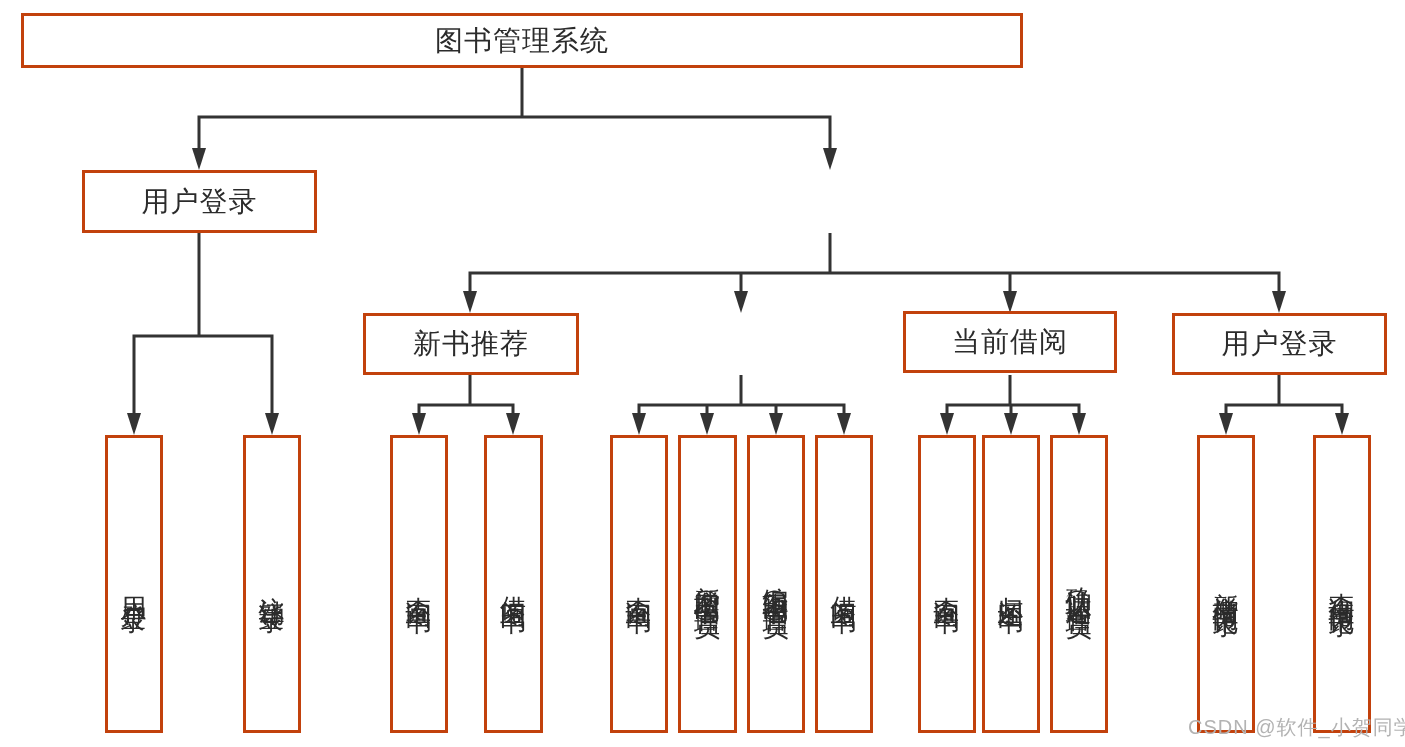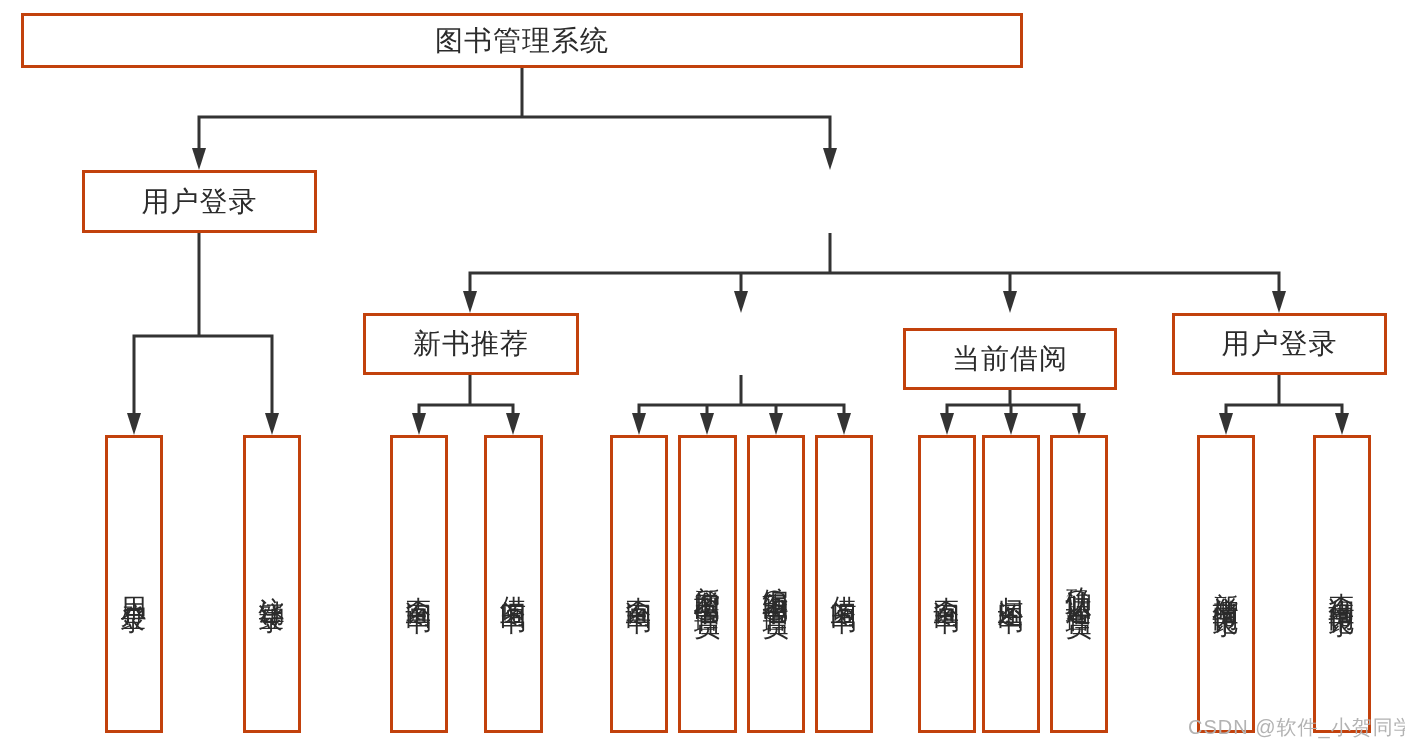--- a/index.html
+++ b/index.html
@@ -64,21 +64,21 @@
     <span>图书管理系统</span>
   </div>
 
   <div class="box hbox" style="left:82px;top:170px;width:235px;height:63px">
     <span>用户登录</span>
   </div>
 
   <div class="box hbox" style="left:363px;top:313px;width:216px;height:62px">
     <span>新书推荐</span>
   </div>
-  <div class="box hbox" style="left:903px;top:328px;width:214px;height:62px">
+  <div class="box hbox" style="left:903px;top:311px;width:214px;height:62px">
     <span>当前借阅</span>
   </div>
   <div class="box hbox" style="left:1172px;top:313px;width:215px;height:62px">
     <span>用户登录</span>
   </div>
 
   <div class="box leaf" style="left:105px;top:435px;width:58px;height:298px">
     <span>用户登录</span>
   </div>
   <div class="box leaf" style="left:243px;top:435px;width:58px;height:298px">

